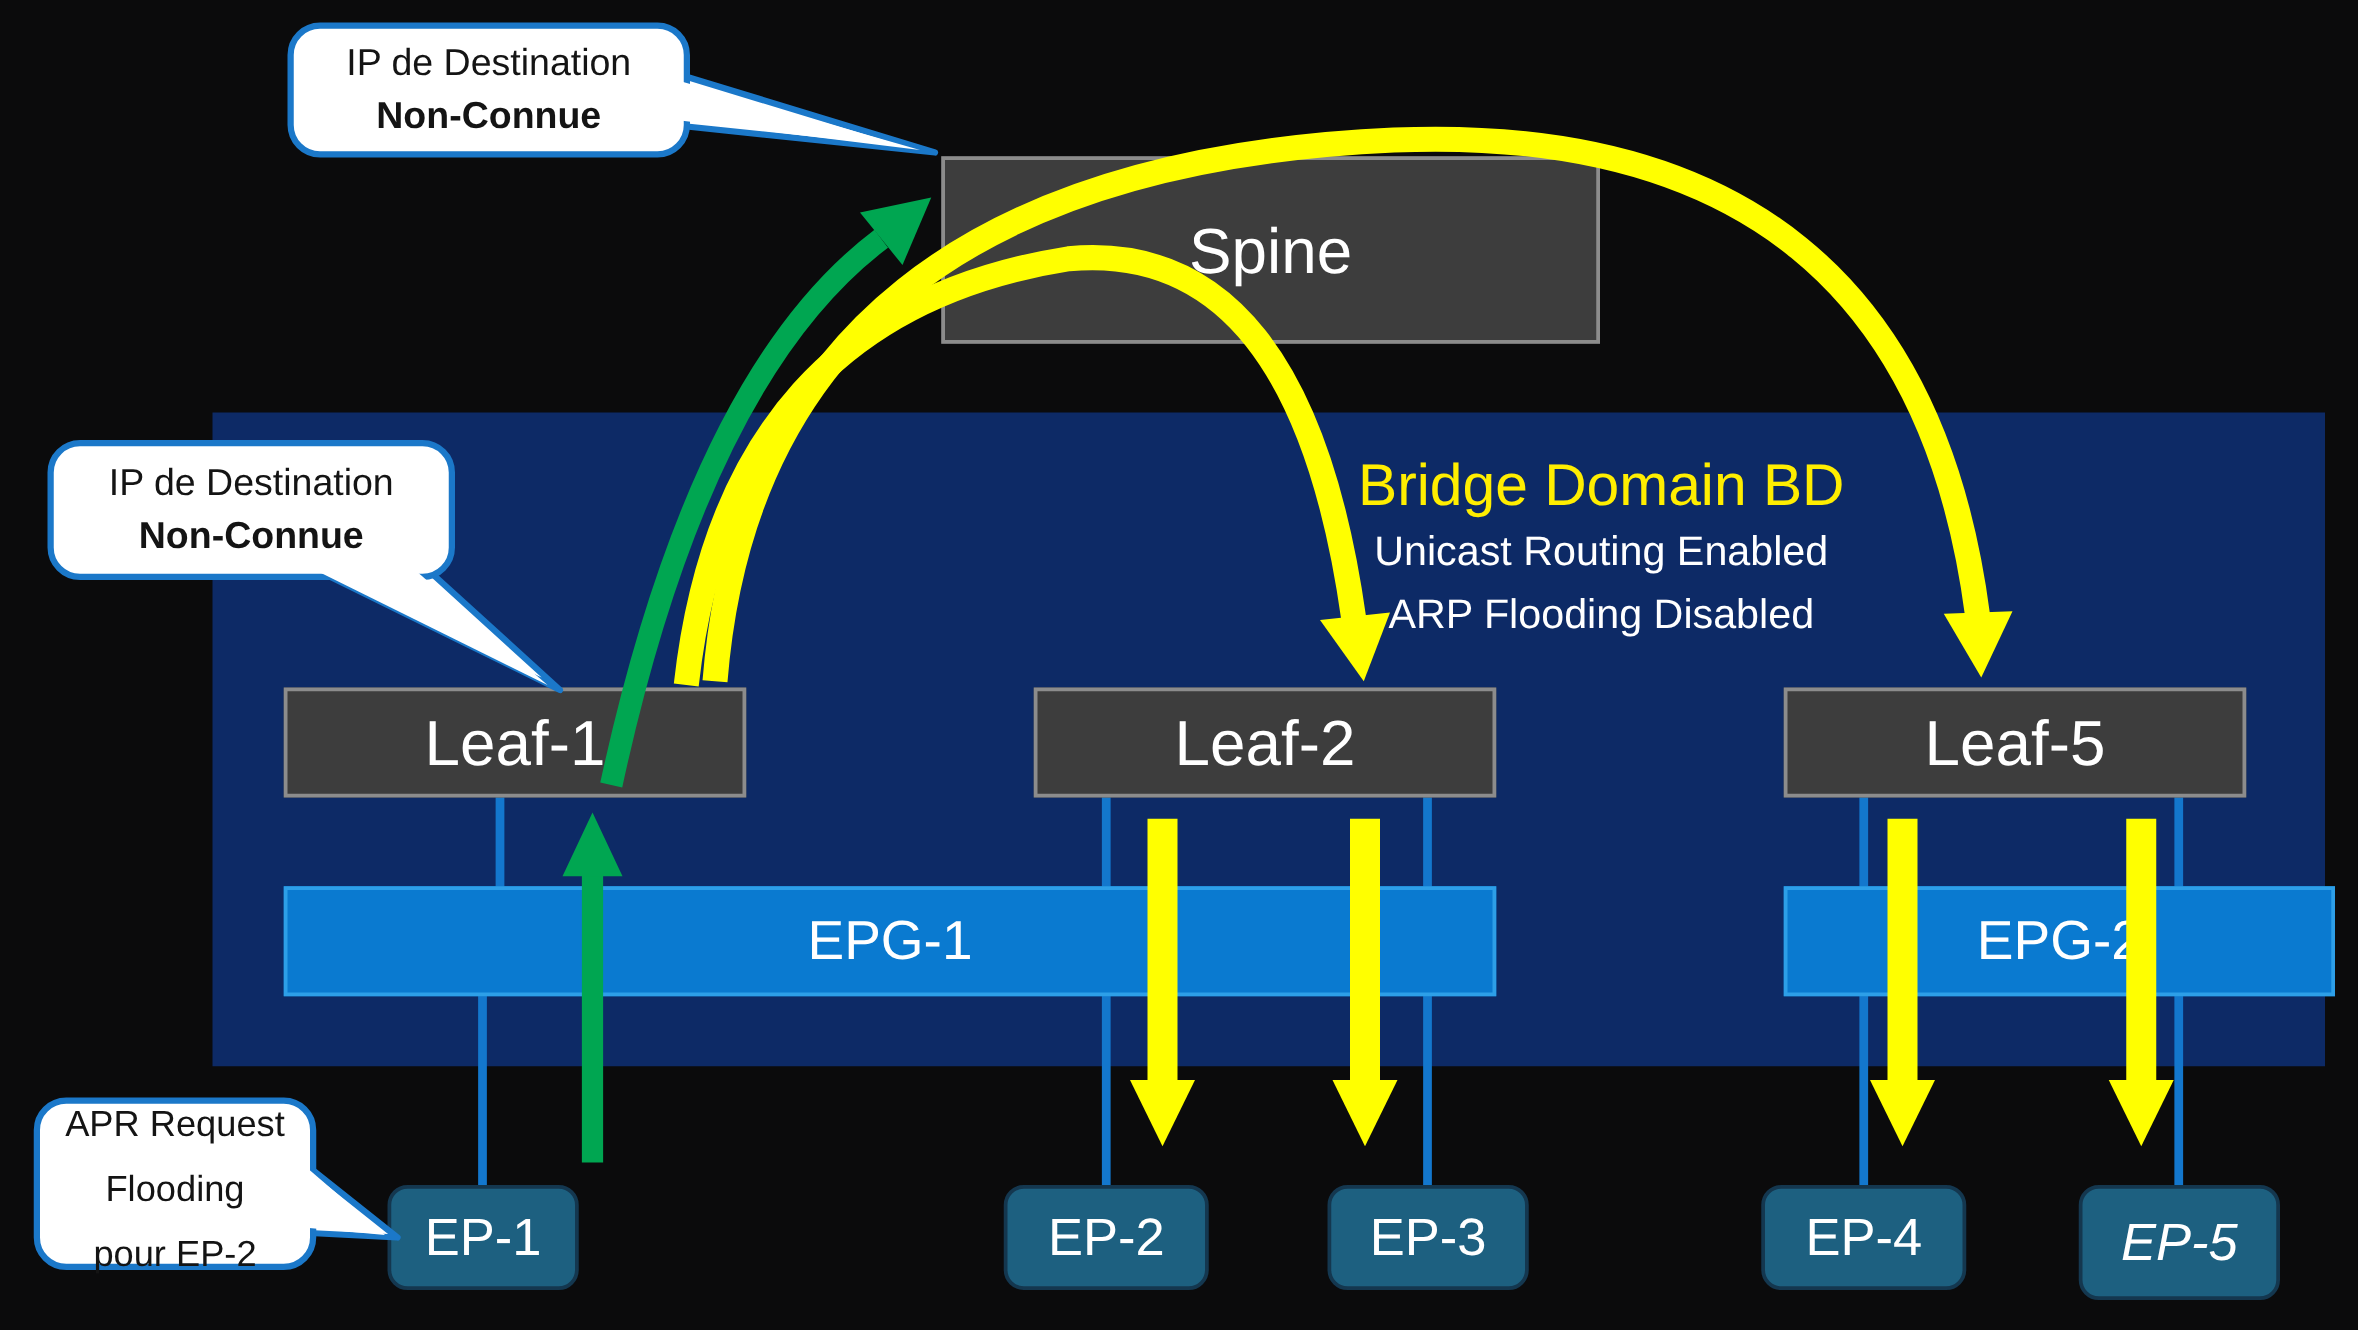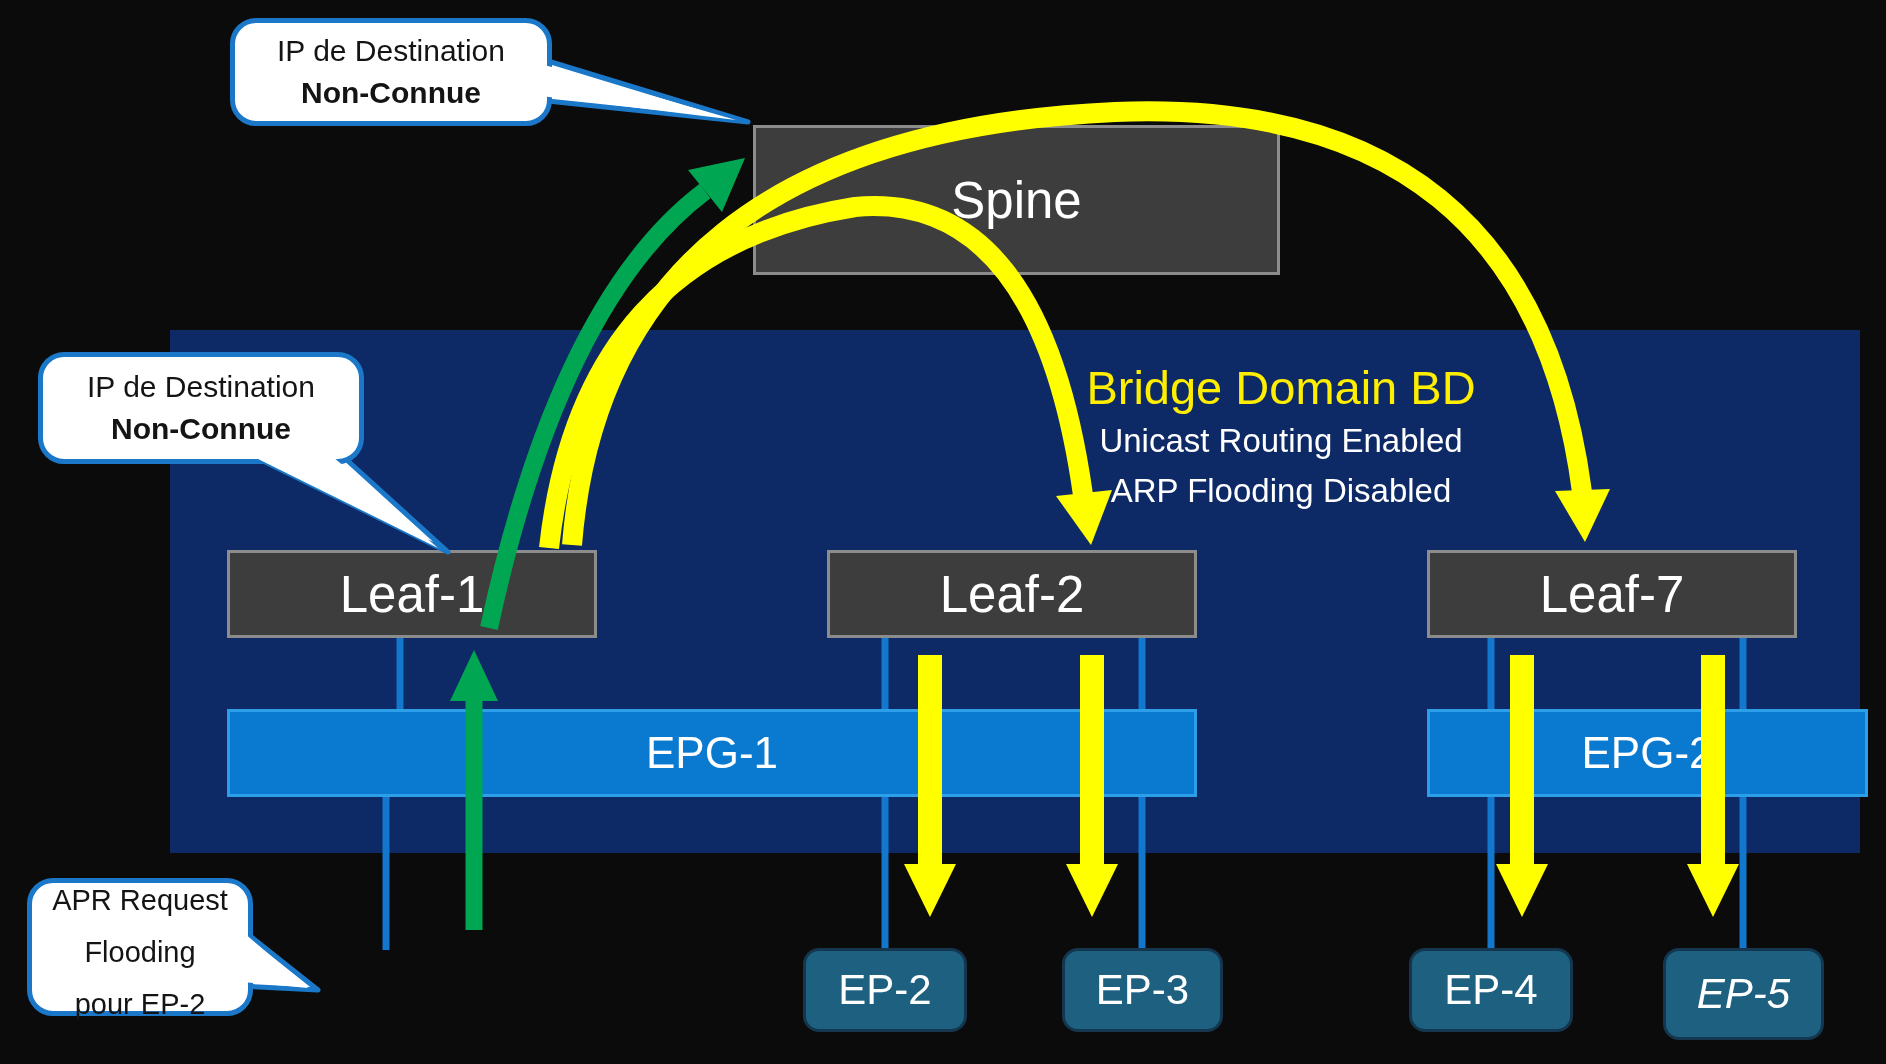--- a/index.html
+++ b/index.html
@@ -94,27 +94,30 @@
   <div class="node spine">
     <span>Spine</span>
   </div>
   <div class="node leaf1">
     <span>Leaf-1</span>
   </div>
   <div class="node leaf2">
     <span>Leaf-2</span>
   </div>
   <div class="node leaf3">
-    <span>Leaf-7</span>
+    <span>Leaf-5</span>
   </div>
   <div class="epg epg1">
     <span>EPG-1</span>
   </div>
   <div class="epg epg2">
     <span>EPG-2</span>
+  </div>
+  <div class="ep ep1">
+    <span>EP-1</span>
   </div>
   <div class="ep ep2">
     <span>EP-2</span>
   </div>
   <div class="ep ep3">
     <span>EP-3</span>
   </div>
   <div class="ep ep4">
     <span>EP-4</span>
   </div>

